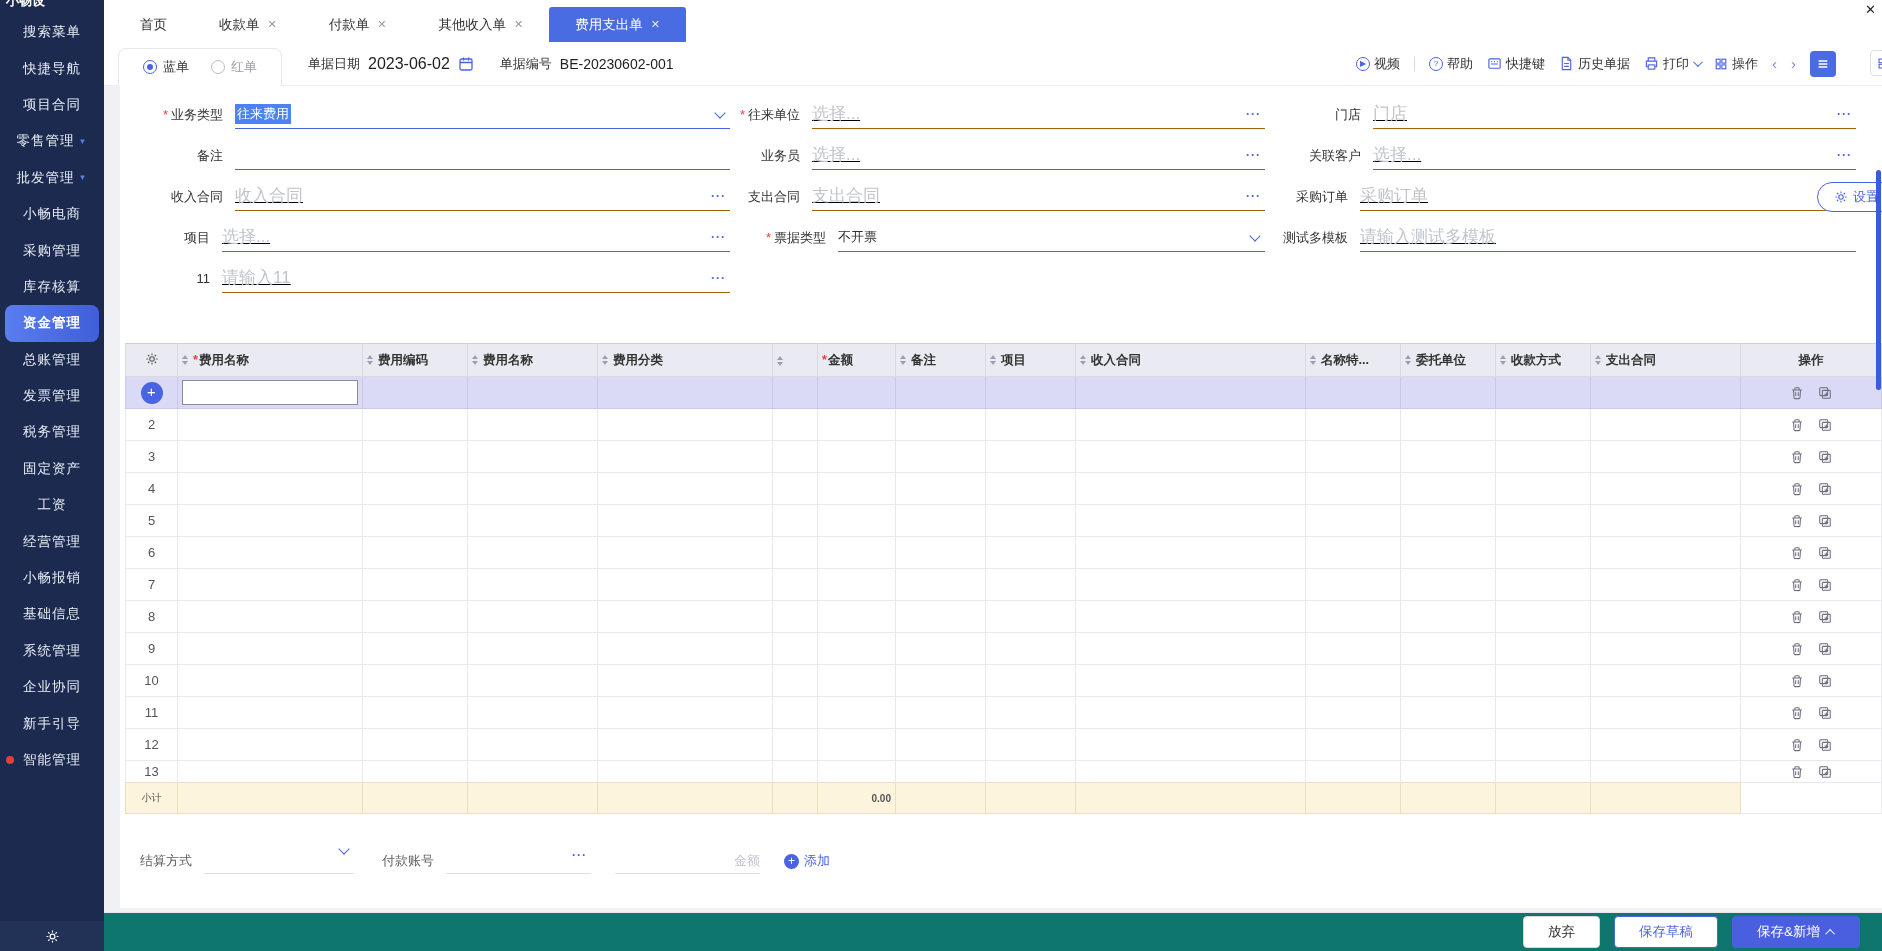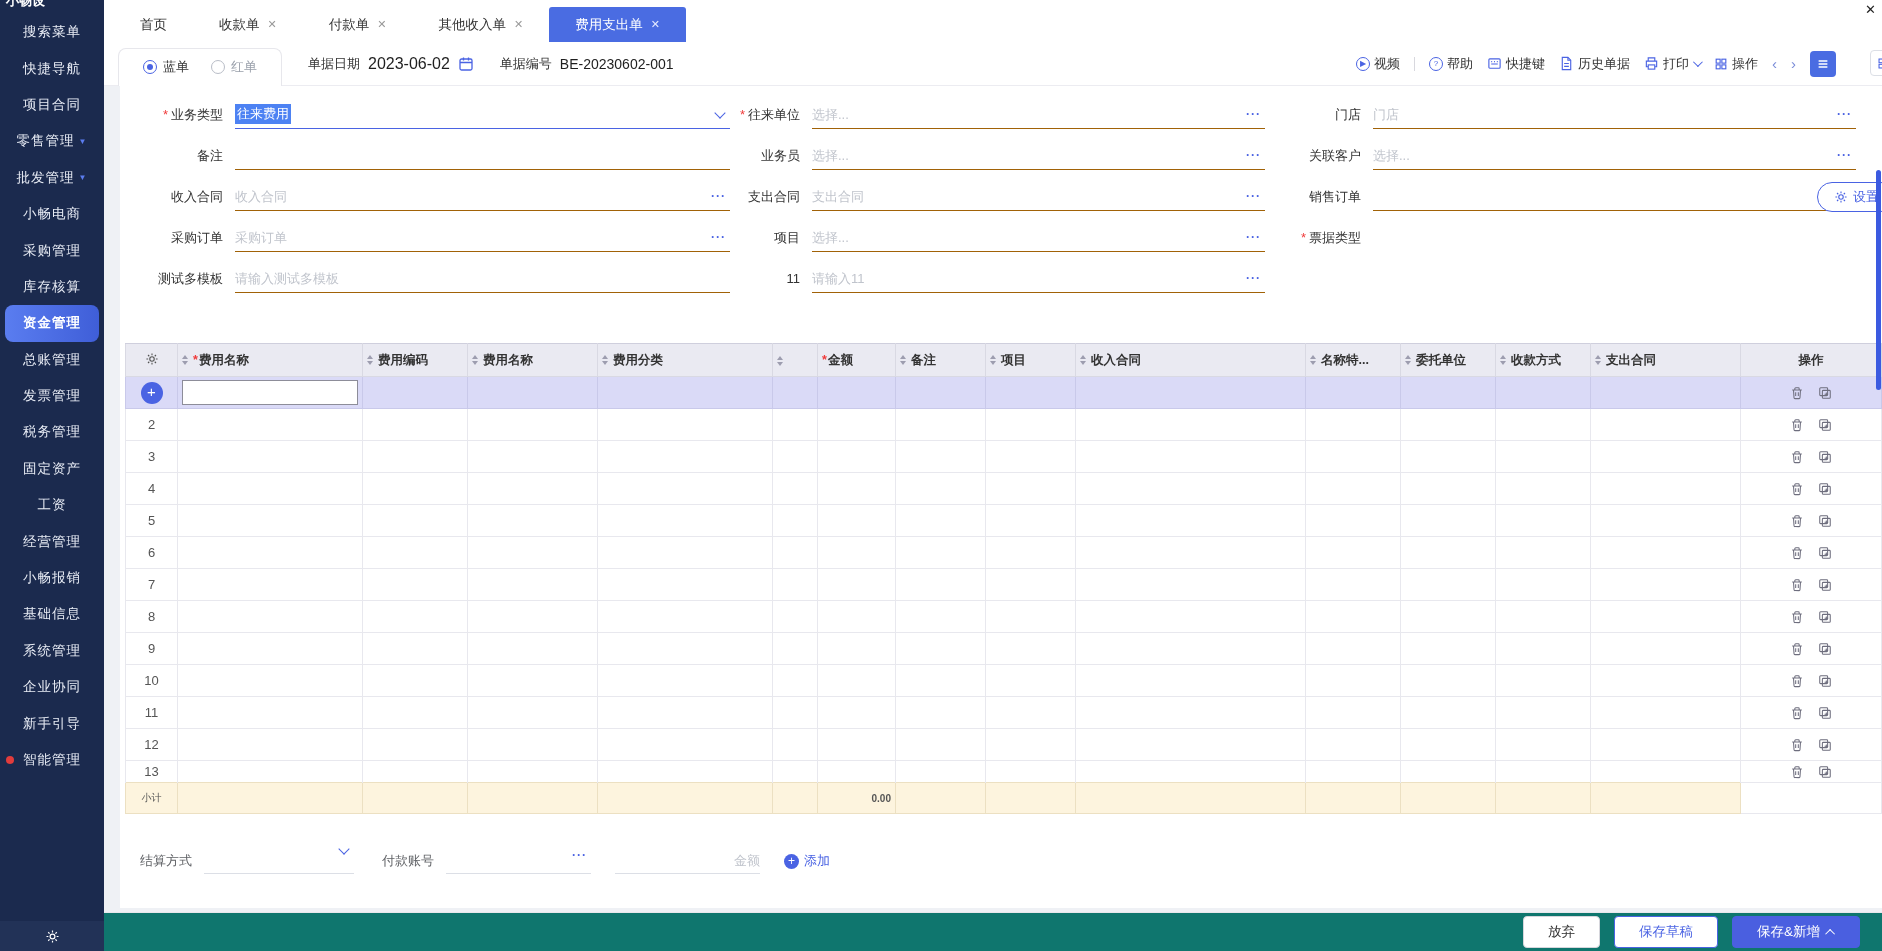--- a/index.html
+++ b/index.html
@@ -56,21 +56,21 @@
 
   
   .form-grid { display:grid; grid-template-columns:590px 535px 1fr; padding:14px 26px 0 20px; row-gap:12px; }
   .field { display:flex; align-items:center; height:29px; }
   .f-label { display:flex; justify-content:flex-end; align-items:center; gap:2px; color:#333; flex:0 0 95px; padding-right:12px; white-space:nowrap; }
   .g2 .f-label { flex-basis:82px; }
   .g3 .f-label { flex-basis:108px; }
   .star { color:#f03b3b; margin-right:1px; }
   .f-ctl { flex:1; position:relative; height:100%; border-bottom:1px solid #a16207; display:flex; align-items:center; padding-right:24px; }
   .f-ctl.focus { border-bottom-color:#4a63e3; }
-  .f-input { border:none; outline:none; width:100%; font-size:13px; color:#701a75; background:transparent; font-family:inherit; }
+  .f-input { border:none; outline:none; width:100%; font-size:17px; color:#000000; background:transparent; font-family:inherit;text-decoration:underline; }
   .f-input::placeholder { color:#c0c4cc; }
   .f-value { font-size:13px; color:#333; }
   .f-value.hl { background:#4d82f3; color:#fff; padding:1px 2px; }
   .suffix { position:absolute; right:4px; color:#4a63e3; font-weight:bold; letter-spacing:1px; cursor:pointer; font-size:12px; }
   .chev-d { position:absolute; right:6px; width:8px; height:8px; border-right:1.6px solid #4a63e3; border-bottom:1.6px solid #4a63e3; transform:rotate(45deg); margin-top:-3px; cursor:pointer; }
   .settings-btn { position:absolute; right:-14px; top:96px; height:30px; border:1px solid #4a63e3; border-radius:15px; color:#4a63e3; display:flex; align-items:center; gap:5px; padding:0 16px; background:#fff; cursor:pointer; z-index:4; }
 
   
   .grid-wrap { margin:50px 0 0 5px; }
   table.grid { border-collapse:collapse; table-layout:fixed; width:1757px; }
@@ -385,29 +385,20 @@
       </div>
       <div class="field g2">
         <span class="f-label">
             <span>支出合同</span>
           </span>
         <span class="f-ctl">
             <input class="f-input" placeholder="支出合同" style="">
             <span class="suffix">···</span>
           </span>
       </div>
-      <div class="field g3">
-        <span class="f-label">
-            <span>销售订单</span>
-          </span>
-        <span class="f-ctl">
-            <input class="f-input" style="">
-            <span class="suffix">···</span>
-          </span>
-      </div>
 
       <div class="field g1">
         <span class="f-label">
             <span>采购订单</span>
           </span>
         <span class="f-ctl">
             <input class="f-input" placeholder="采购订单" style="">
             <span class="suffix">···</span>
           </span>
       </div>
@@ -417,20 +408,24 @@
           </span>
         <span class="f-ctl">
             <input class="f-input" placeholder="选择..." style="">
             <span class="suffix">···</span>
           </span>
       </div>
       <div class="field g3">
         <span class="f-label">
             <span class="star">*</span>
             <span>票据类型</span>
+          </span>
+        <span class="f-ctl">
+            <span class="f-value">不开票</span>
+            <span class="chev-d"></span>
           </span>
       </div>
 
       <div class="field g1">
         <span class="f-label">
             <span>测试多模板</span>
           </span>
         <span class="f-ctl">
             <input class="f-input" placeholder="请输入测试多模板" style="">
           </span>

